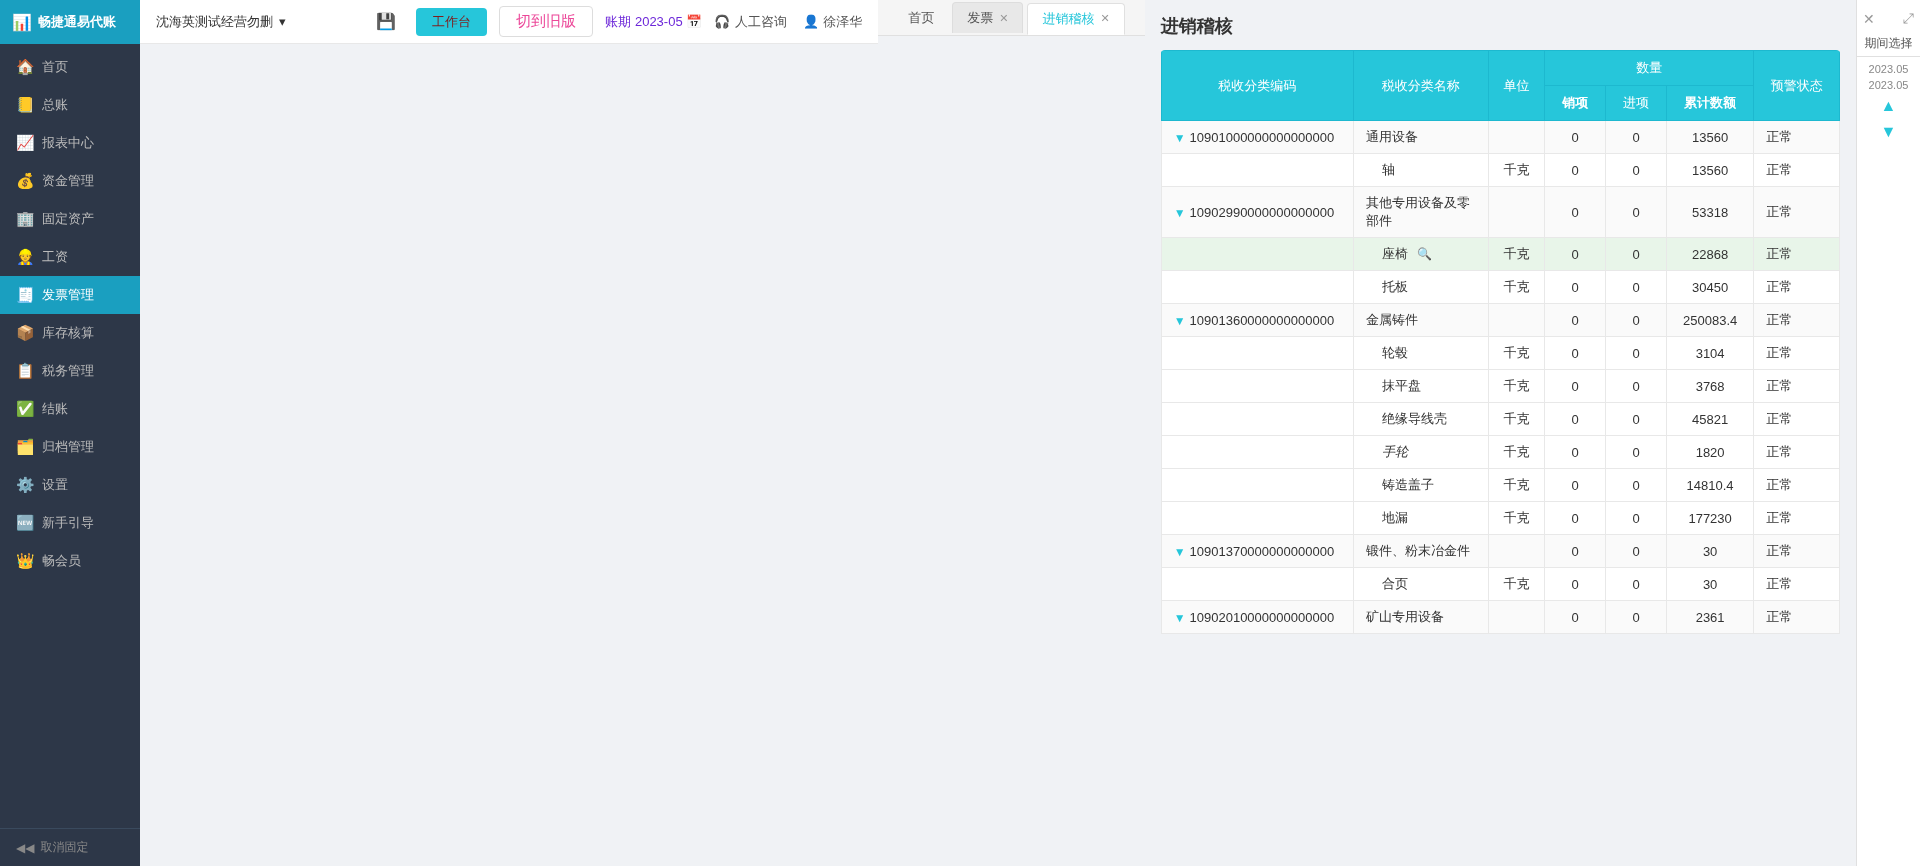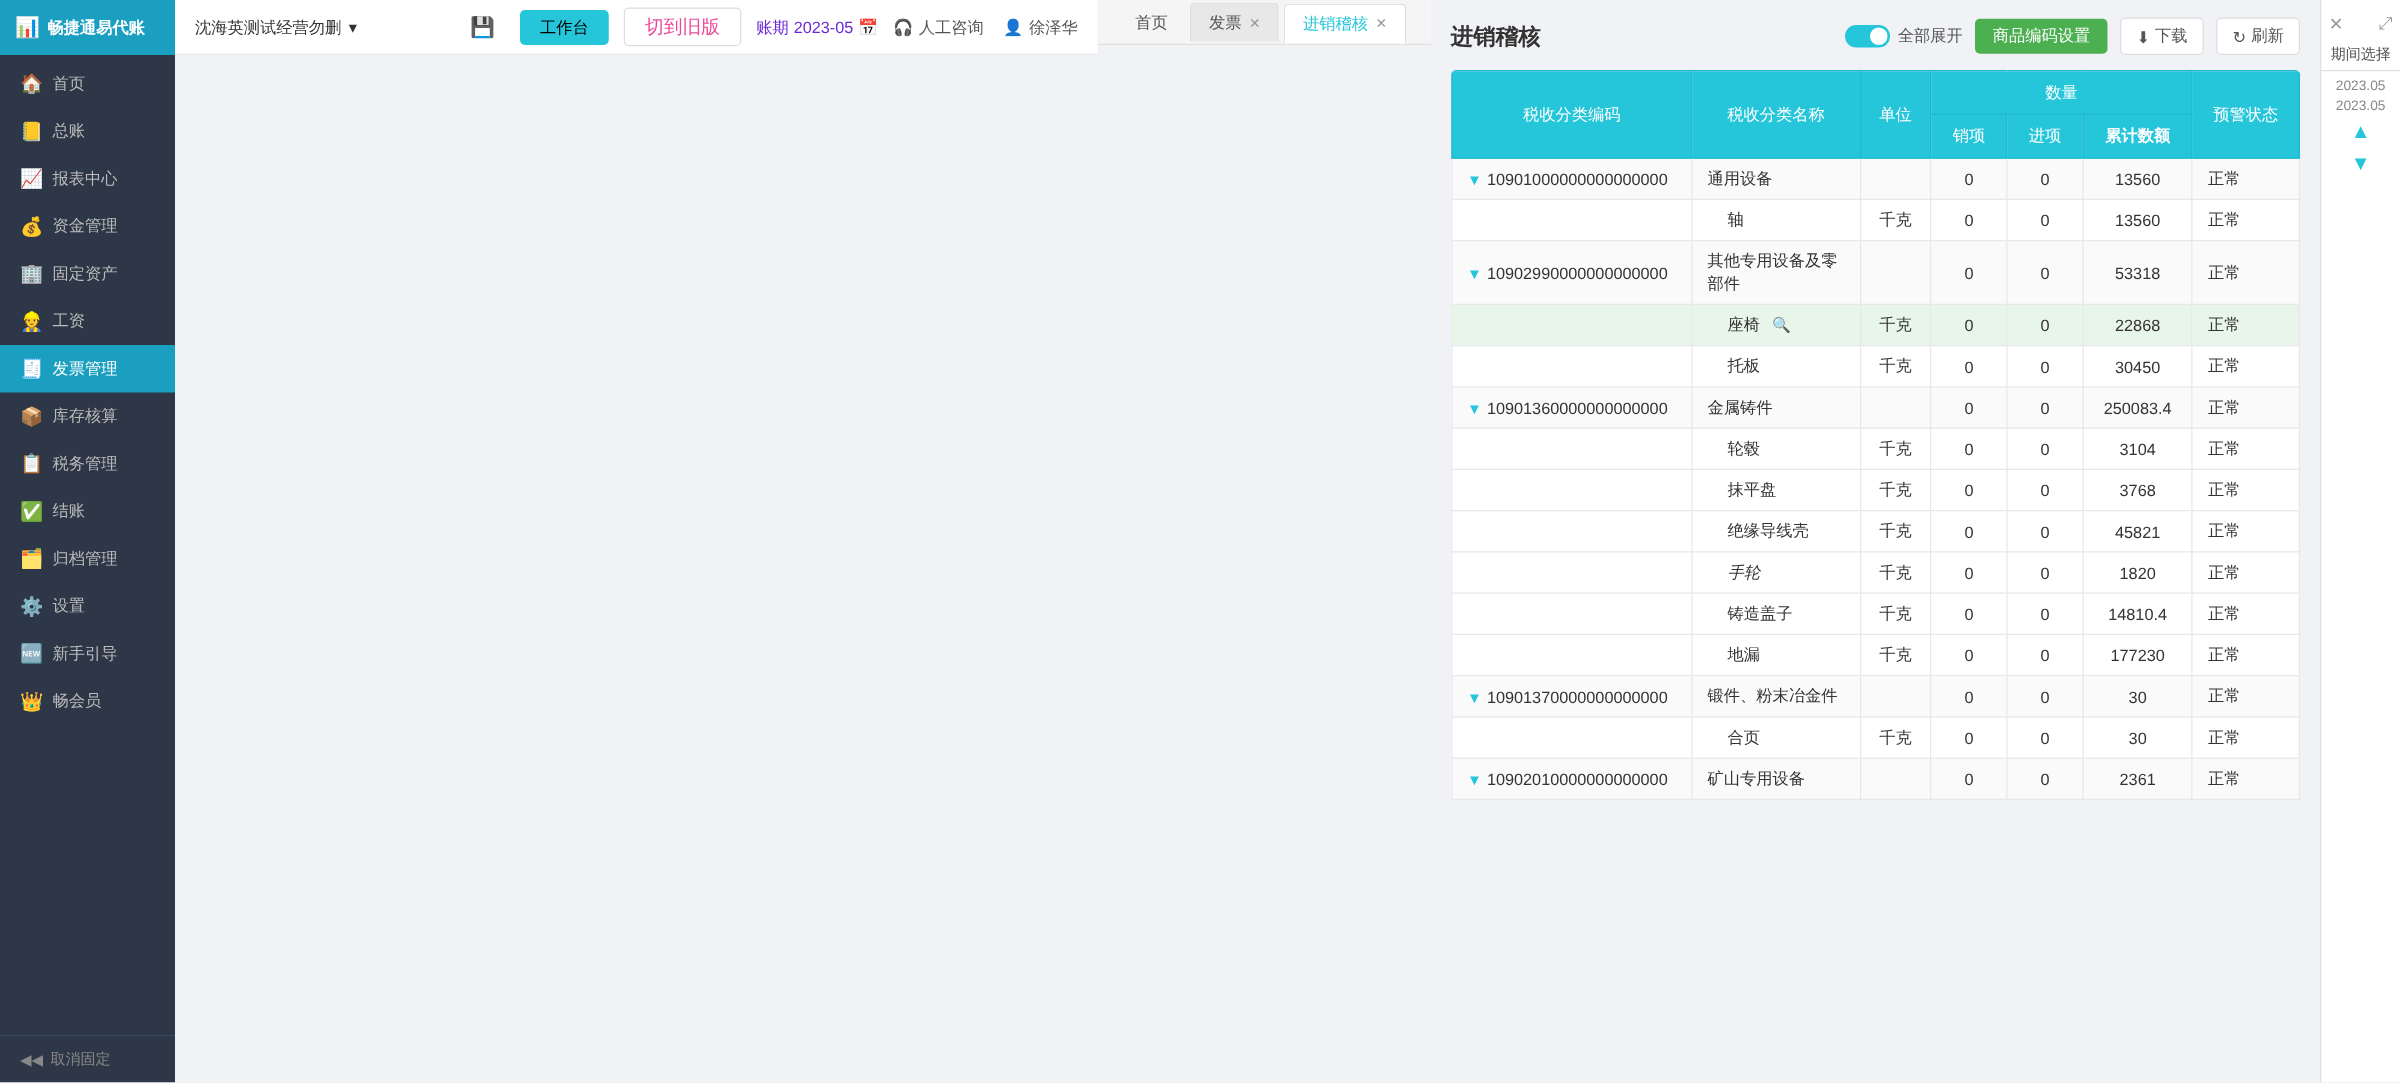--- a/index.html
+++ b/index.html
@@ -74,21 +74,21 @@
       align-items: center;
       gap: 6px;
       font-size: 13px;
       color: #333;
       cursor: pointer;
       min-width: 200px;
     }
     .company-name { font-size: 13px; color: #333; }
     .topbar-btn {
       background: #26c6da;
-      color: #000000;
+      color: #7f1d1d;
       border: none;
       padding: 5px 16px;
       border-radius: 4px;
       cursor: pointer;
       font-size: 13px;
       text-align: center;
     }
     .topbar-btn-outline {
       background: white;
       color: #ec4899;
@@ -406,51 +406,34 @@
       <span>进销稽核</span>
       <span class="tab-close">✕</span>
     </div>
   </div>
 
   <div class="content">
     <div class="page-content">
 
       <div class="page-header">
         <h2 class="page-title">进销稽核</h2>
-        <div class="page-actions">
-          <div class="toggle-switch">
-            <div class="toggle-track">
-              <div class="toggle-thumb"></div>
-            </div>
-            <span>全部展开</span>
-          </div>
-          <button class="btn-green">商品编码设置</button>
-          <button class="btn-outline-gray">
-            <span>⬇</span>
-            <span>下载</span>
-          </button>
-          <button class="btn-outline-gray">
-            <span>↻</span>
-            <span>刷新</span>
-          </button>
-        </div>
       </div>
 
       <div class="table-container">
         <table>
           <thead>
             <tr>
               <th rowspan="2" style="width:220px;">税收分类编码</th>
               <th rowspan="2" style="width:260px;">税收分类名称</th>
               <th rowspan="2" style="width:80px;">单位</th>
               <th colspan="3">数量</th>
               <th rowspan="2" style="width:120px;">预警状态</th>
             </tr>
             <tr>
-              <th style="width:100px;">销项</th>
+              <th style="width:100px;font-weight:bold;">销项</th>
               <th style="width:100px;">进项</th>
               <th style="width:120px;font-weight:bold;">累计数额</th>
             </tr>
           </thead>
           <tbody id="table-body">
           <tr class="category-row">
     <td><span class="expand-icon">▼</span>10901000000000000000</td>
     <td>通用设备</td>
     <td class="td-center"></td>
     <td class="td-center">0</td>

